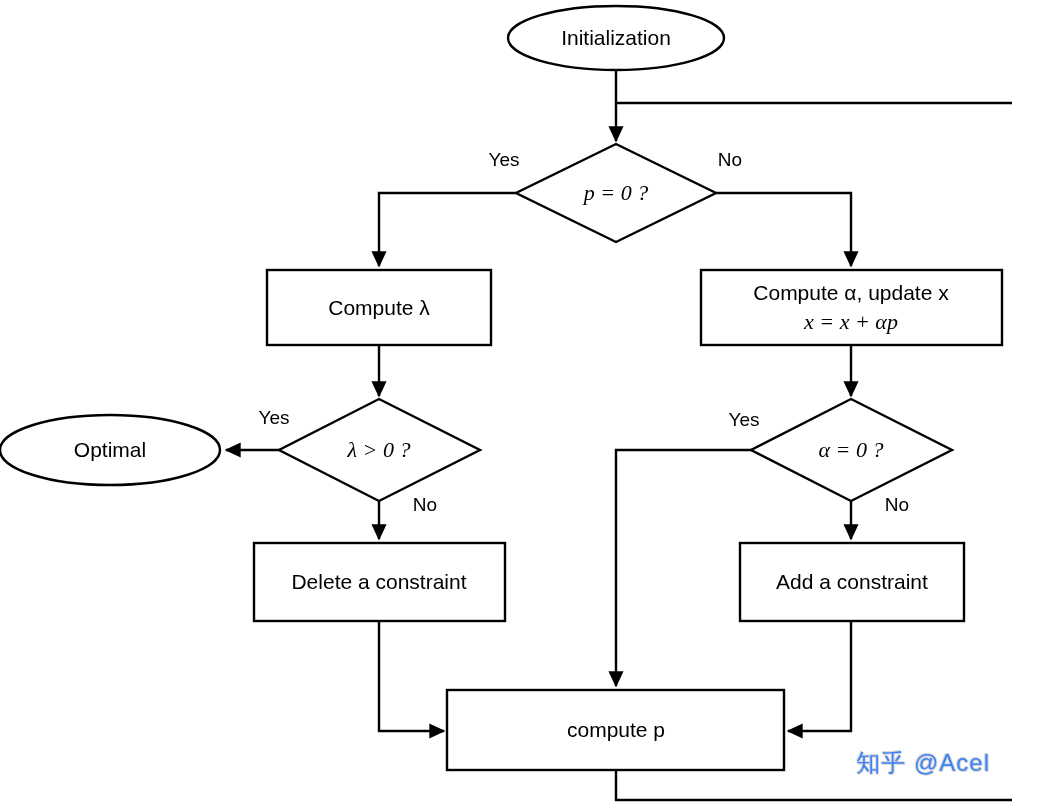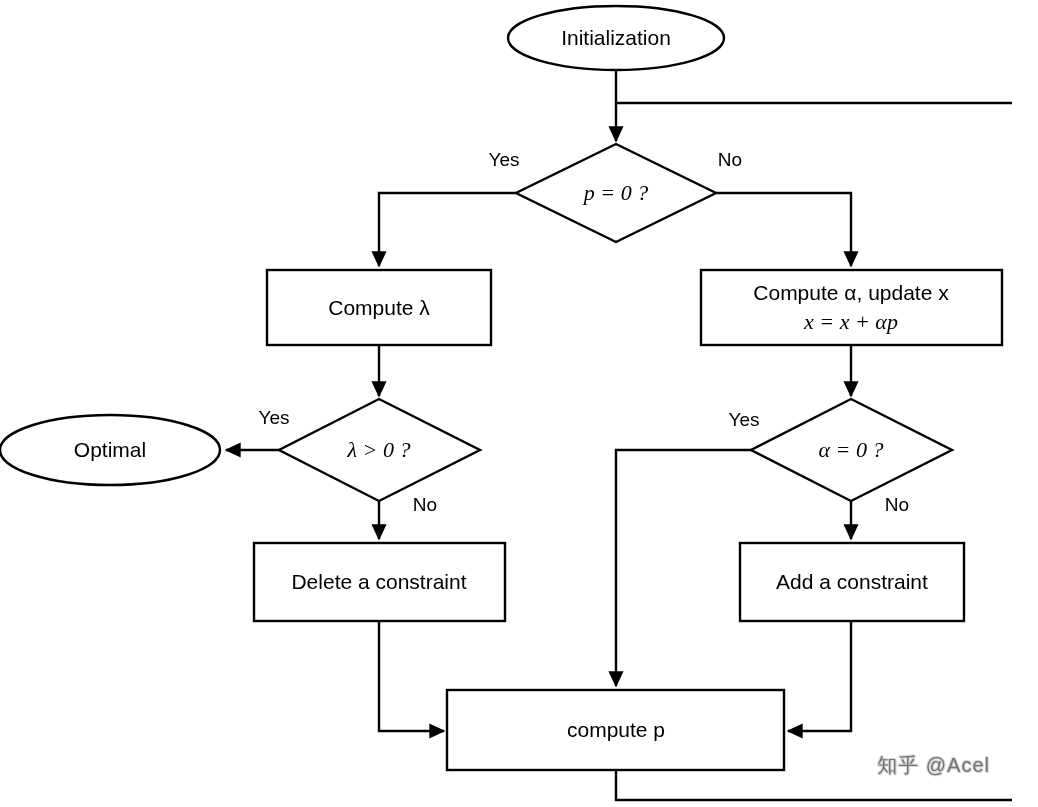--- a/index.html
+++ b/index.html
@@ -53,22 +53,22 @@
     font-size: 19px;
     fill: #000000;
     text-anchor: middle;
     dominant-baseline: middle;
   }
   .watermark {
     position: absolute;
     right: 22px;
     bottom: 28px;
     font-family: "Liberation Sans", sans-serif;
-    font-size: 20px;
-    color: #737373;
+    font-size: 24px;
+    color: #3b82f6;
     text-shadow:
        1px 0 0 #d8d8d8, -1px 0 0 #d8d8d8,
        0 1px 0 #d8d8d8, 0 -1px 0 #d8d8d8,
        1px 1px 0 #dcdcdc, -1px -1px 0 #dcdcdc;
     letter-spacing: 1px;
     user-select: none;
     white-space: nowrap;
   }
 </style>
 </head>

